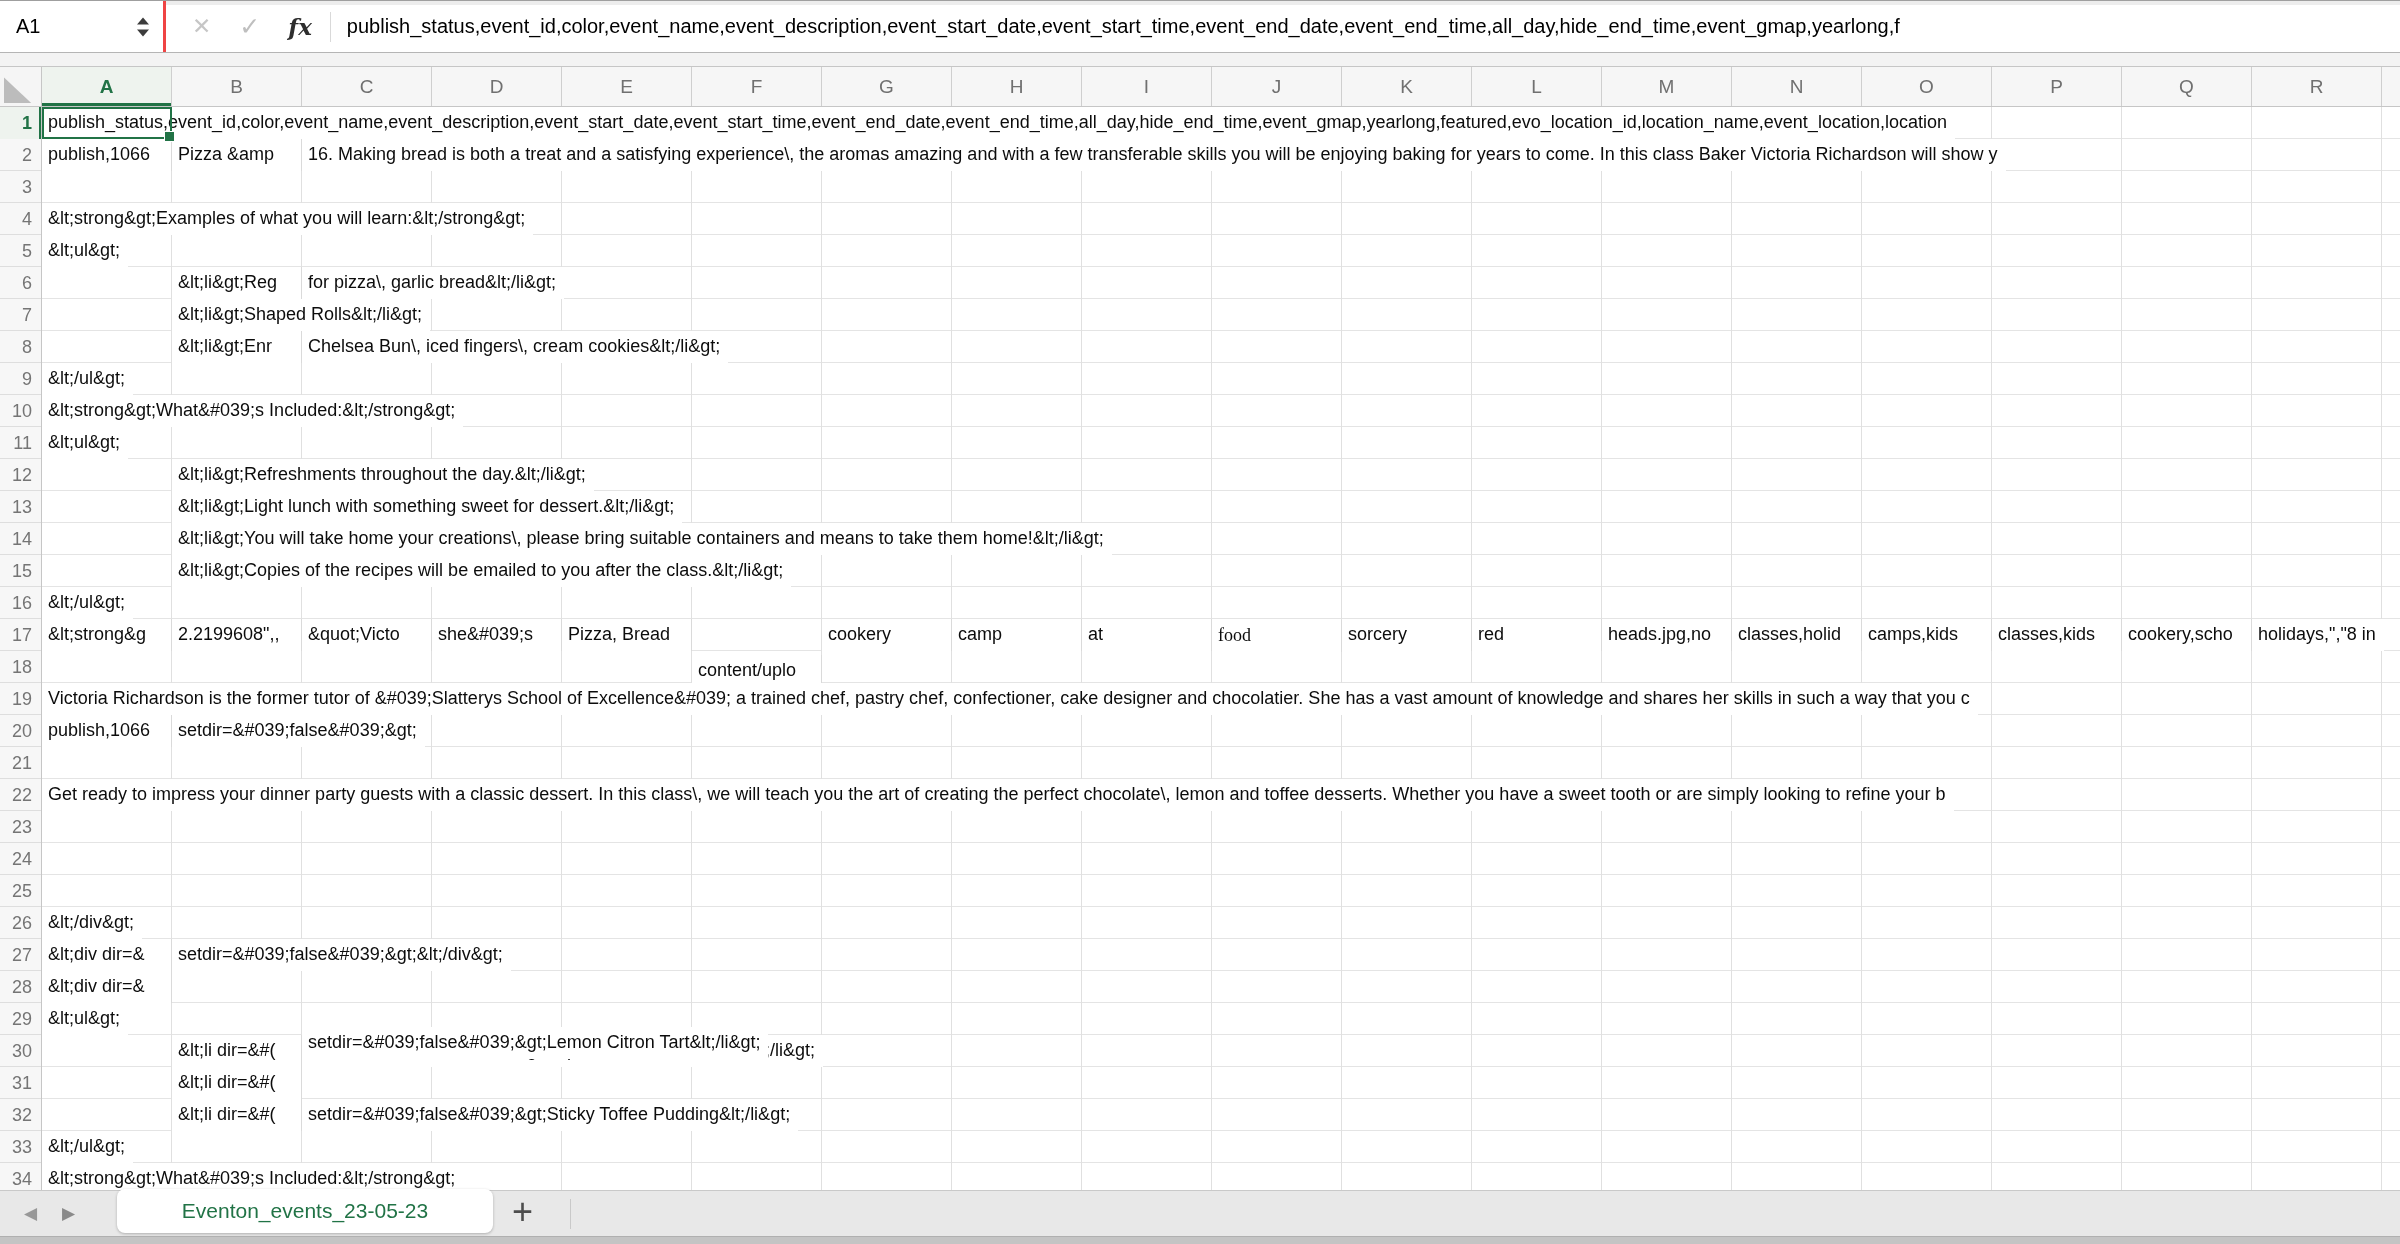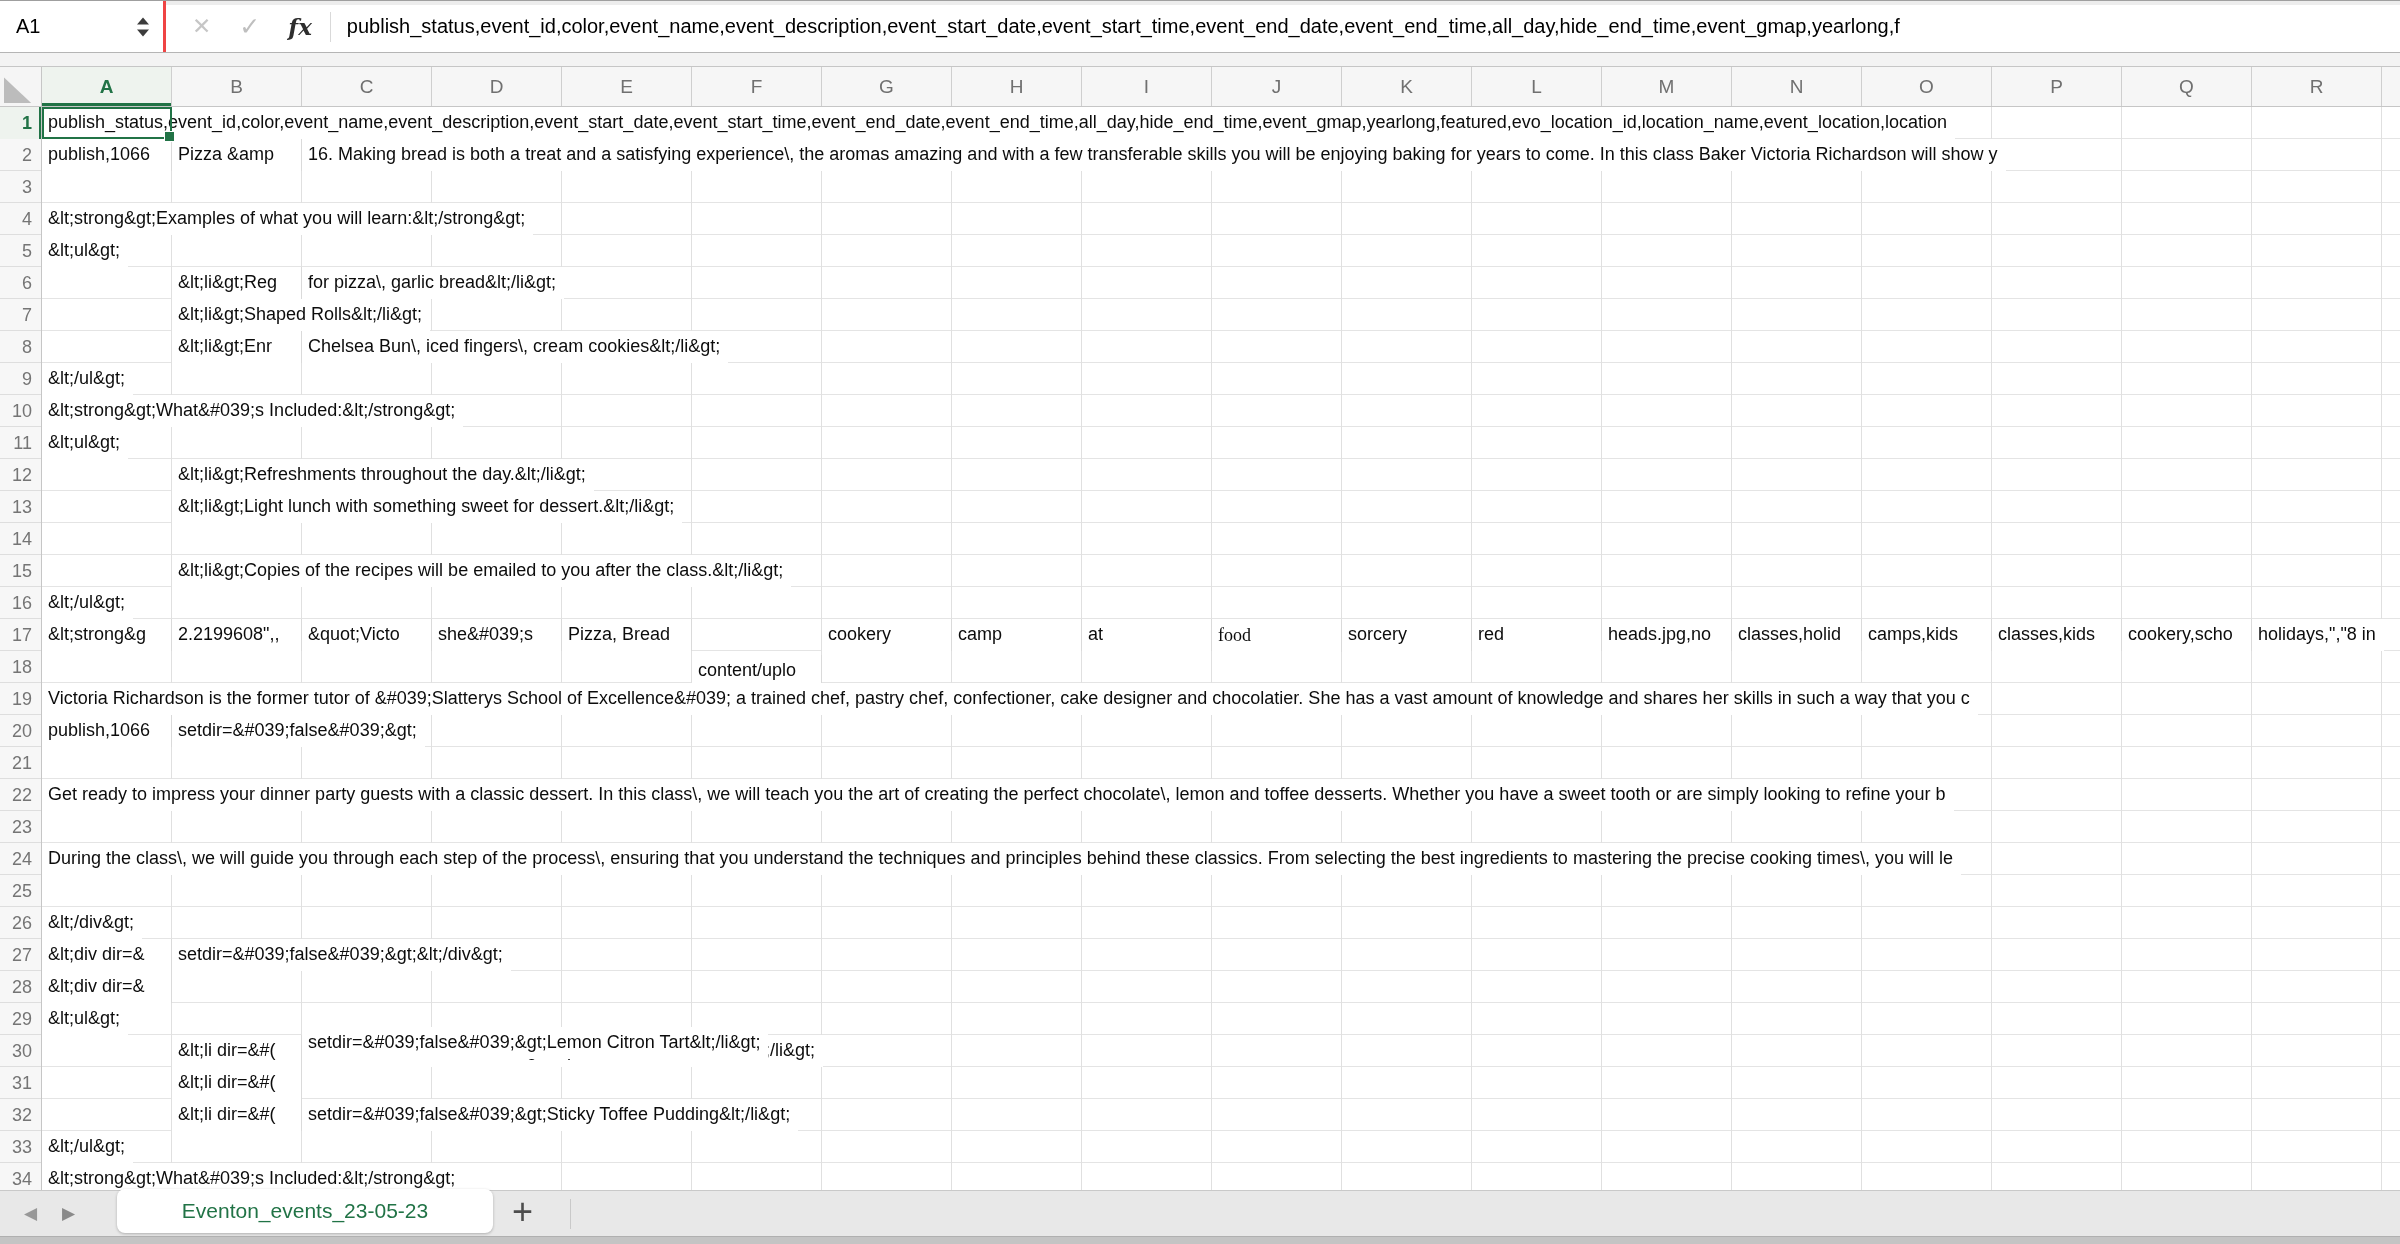--- a/index.html
+++ b/index.html
@@ -202,20 +202,21 @@
       <div class="cell bounded" style="left: 130px; top: 160px;">&amp;lt;li&amp;gt;Reg</div>
       <div class="cell" style="left: 260px; top: 160px;">for pizza\, garlic bread&amp;lt;/li&amp;gt;</div>
       <div class="cell" style="left: 130px; top: 192px;">&amp;lt;li&amp;gt;Shaped Rolls&amp;lt;/li&amp;gt;</div>
       <div class="cell bounded" style="left: 130px; top: 224px;">&amp;lt;li&amp;gt;Enr</div>
       <div class="cell" style="left: 260px; top: 224px;">Chelsea Bun\, iced fingers\, cream cookies&amp;lt;/li&amp;gt;</div>
       <div class="cell" style="left: 0px; top: 256px;">&amp;lt;/ul&amp;gt;</div>
       <div class="cell" style="left: 0px; top: 288px;">&amp;lt;strong&amp;gt;What&amp;#039;s Included:&amp;lt;/strong&amp;gt;</div>
       <div class="cell" style="left: 0px; top: 320px;">&amp;lt;ul&amp;gt;</div>
       <div class="cell" style="left: 130px; top: 352px;">&amp;lt;li&amp;gt;Refreshments throughout the day.&amp;lt;/li&amp;gt;</div>
       <div class="cell" style="left: 130px; top: 384px;">&amp;lt;li&amp;gt;Light lunch with something sweet for dessert.&amp;lt;/li&amp;gt;</div>
+      <div class="cell" style="left: 130px; top: 416px;">&amp;lt;li&amp;gt;You will take home your creations\, please bring suitable containers and means to take them home!&amp;lt;/li&amp;gt;</div>
       <div class="cell" style="left: 130px; top: 448px;">&amp;lt;li&amp;gt;Copies of the recipes will be emailed to you after the class.&amp;lt;/li&amp;gt;</div>
       <div class="cell" style="left: 0px; top: 480px;">&amp;lt;/ul&amp;gt;</div>
       <div class="cell bounded" style="left: 0px; top: 512px;">&amp;lt;strong&amp;g</div>
       <div class="cell bounded" style="left: 130px; top: 512px;">2.2199608",,</div>
       <div class="cell bounded" style="left: 260px; top: 512px;">&amp;quot;Victo</div>
       <div class="cell bounded" style="left: 390px; top: 512px;">she&amp;#039;s</div>
       <div class="cell bounded" style="left: 520px; top: 512px;">Pizza, Bread</div>
       <div class="cell bounded" style="left: 650px; top: 512px; margin-top: 36px;">content/uplo</div>
       <div class="cell bounded" style="left: 780px; top: 512px;">cookery</div>
       <div class="cell bounded" style="left: 910px; top: 512px;">camp</div>
@@ -226,21 +227,20 @@
       <div class="cell bounded" style="left: 1560px; top: 512px;">heads.jpg,no</div>
       <div class="cell bounded" style="left: 1690px; top: 512px;">classes,holid</div>
       <div class="cell bounded" style="left: 1820px; top: 512px;">camps,kids</div>
       <div class="cell bounded" style="left: 1950px; top: 512px;">classes,kids</div>
       <div class="cell bounded" style="left: 2080px; top: 512px;">cookery,scho</div>
       <div class="cell" style="left: 2210px; top: 512px;">holidays,","8 in</div>
       <div class="cell" style="left: 0px; top: 576px;">Victoria Richardson is the former tutor of &amp;#039;Slatterys School of Excellence&amp;#039; a trained chef, pastry chef, confectioner, cake designer and chocolatier. She has a vast amount of knowledge and shares her skills in such a way that you c</div>
       <div class="cell bounded" style="left: 0px; top: 608px;">publish,1066</div>
       <div class="cell" style="left: 130px; top: 608px;">setdir=&amp;#039;false&amp;#039;&amp;gt;</div>
       <div class="cell" style="left: 0px; top: 672px;">Get ready to impress your dinner party guests with a classic dessert. In this class\, we will teach you the art of creating the perfect chocolate\, lemon and toffee desserts. Whether you have a sweet tooth or are simply looking to refine your b</div>
-      <div class="cell" style="left: 0px; top: 736px;">During the class\, we will guide you through each step of the process\, ensuring that you understand the techniques and principles behind these classics. From selecting the best ingredients to mastering the precise cooking times\, you will le</div>
       <div class="cell" style="left: 0px; top: 800px;">&amp;lt;/div&amp;gt;</div>
       <div class="cell bounded" style="left: 0px; top: 832px;">&amp;lt;div dir=&amp;</div>
       <div class="cell" style="left: 130px; top: 832px;">setdir=&amp;#039;false&amp;#039;&amp;gt;&amp;lt;/div&amp;gt;</div>
       <div class="cell bounded" style="left: 0px; top: 864px;">&amp;lt;div dir=&amp;</div>
       <div class="cell" style="left: 0px; top: 896px;">&amp;lt;ul&amp;gt;</div>
       <div class="cell bounded" style="left: 130px; top: 928px;">&amp;lt;li dir=&amp;#(</div>
       <div class="cell" style="left: 260px; top: 928px;">setdir=&amp;#039;false&amp;#039;&amp;gt;Triple Chocolate Dessert&amp;lt;/li&amp;gt;</div>
       <div class="cell bounded" style="left: 130px; top: 960px;">&amp;lt;li dir=&amp;#(</div>
       <div class="cell" style="left: 260px; top: 920px;">setdir=&amp;#039;false&amp;#039;&amp;gt;Lemon Citron Tart&amp;lt;/li&amp;gt;</div>
       <div class="cell bounded" style="left: 130px; top: 992px;">&amp;lt;li dir=&amp;#(</div>

